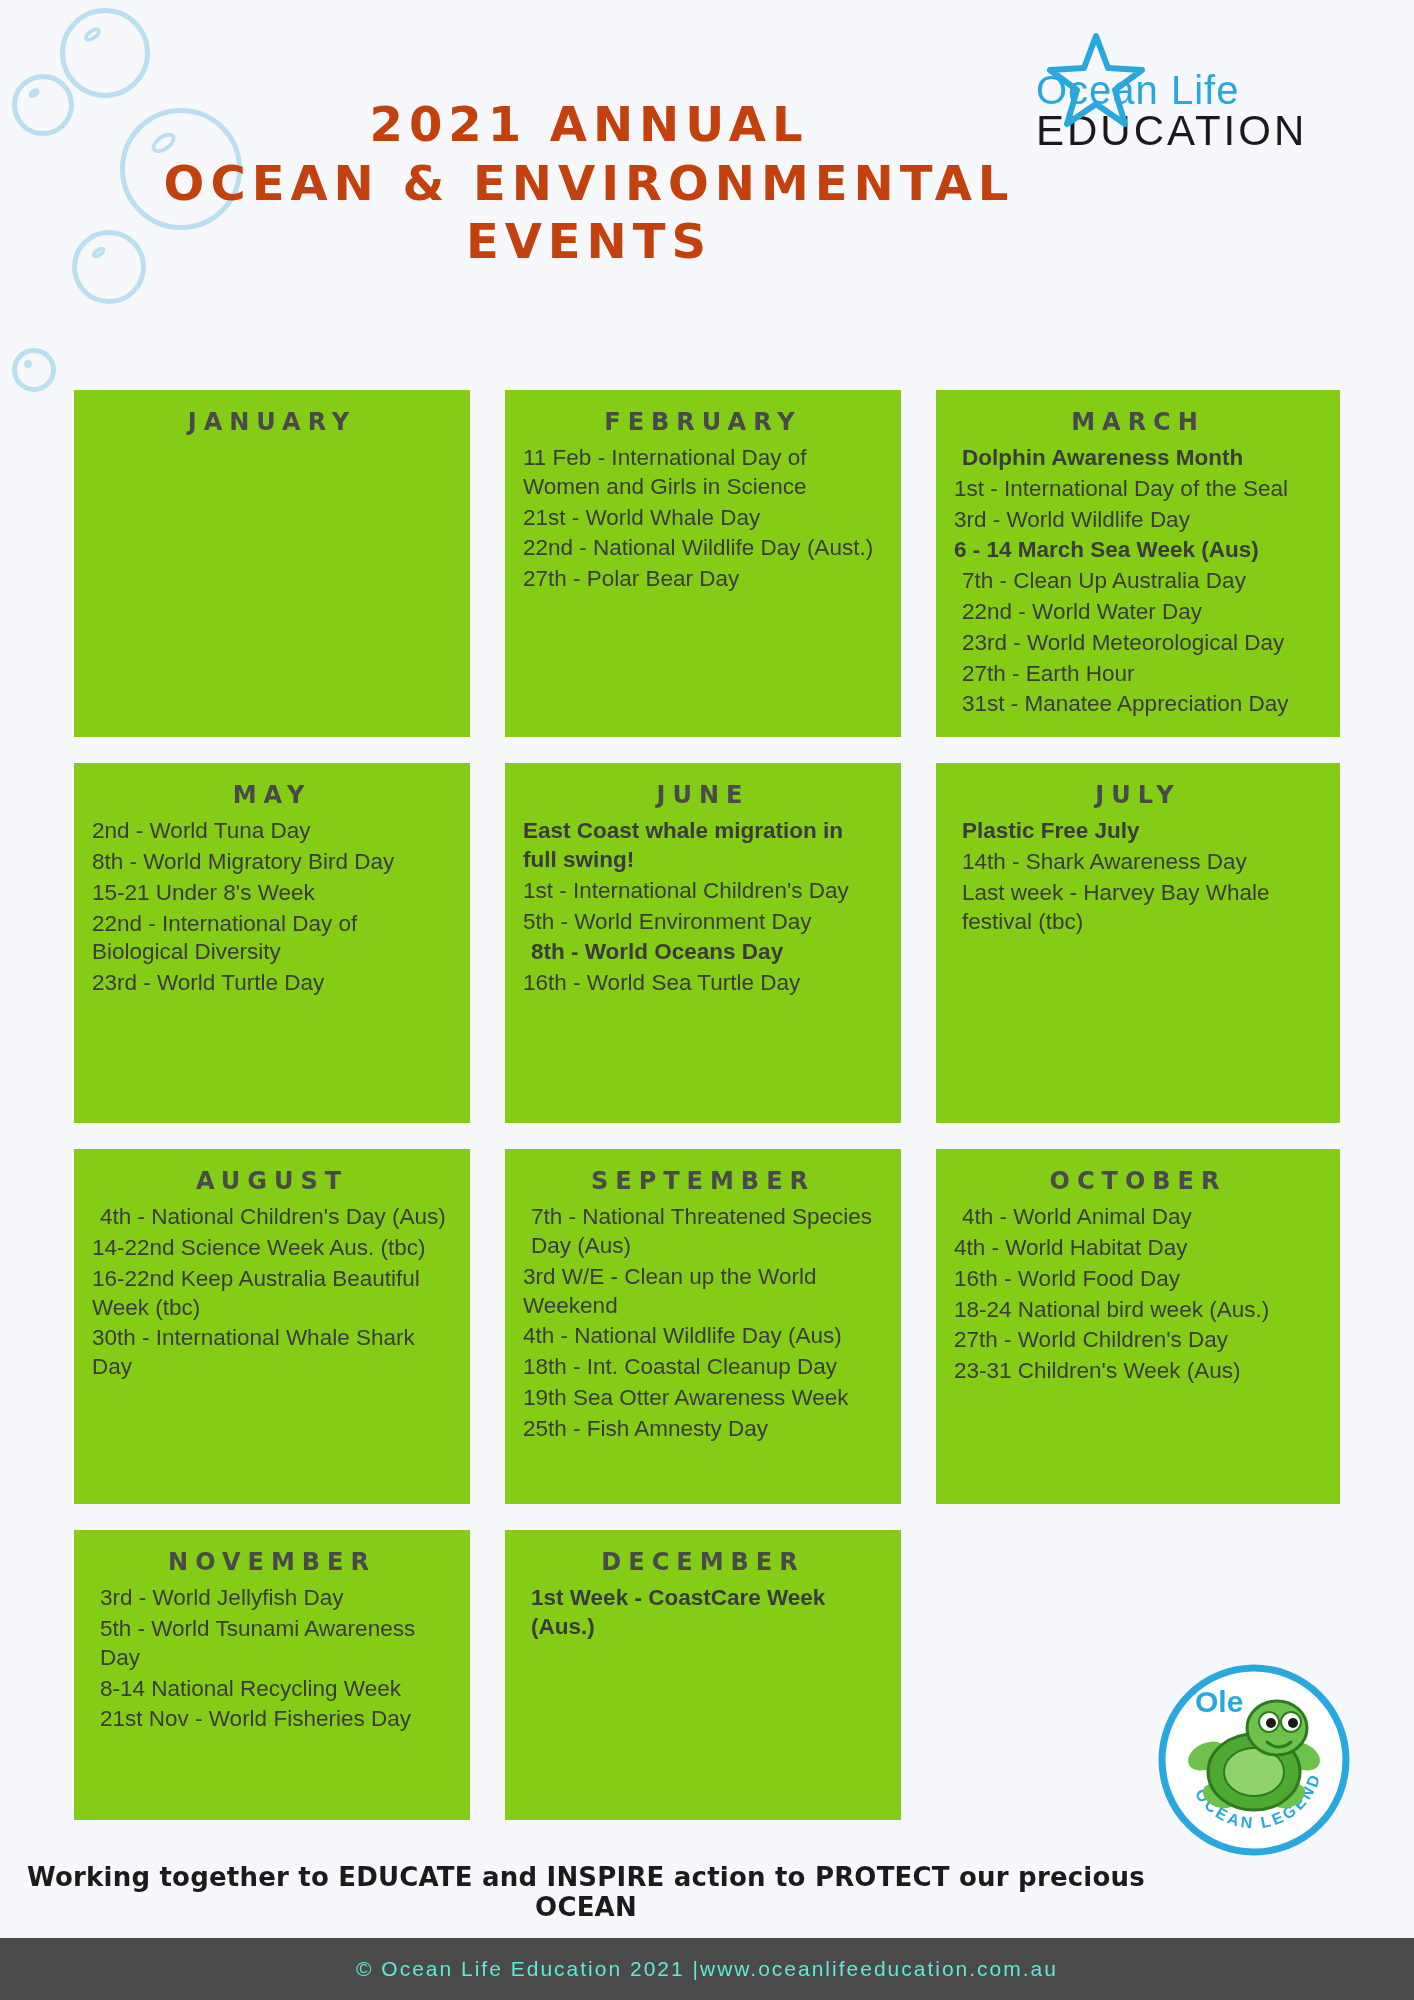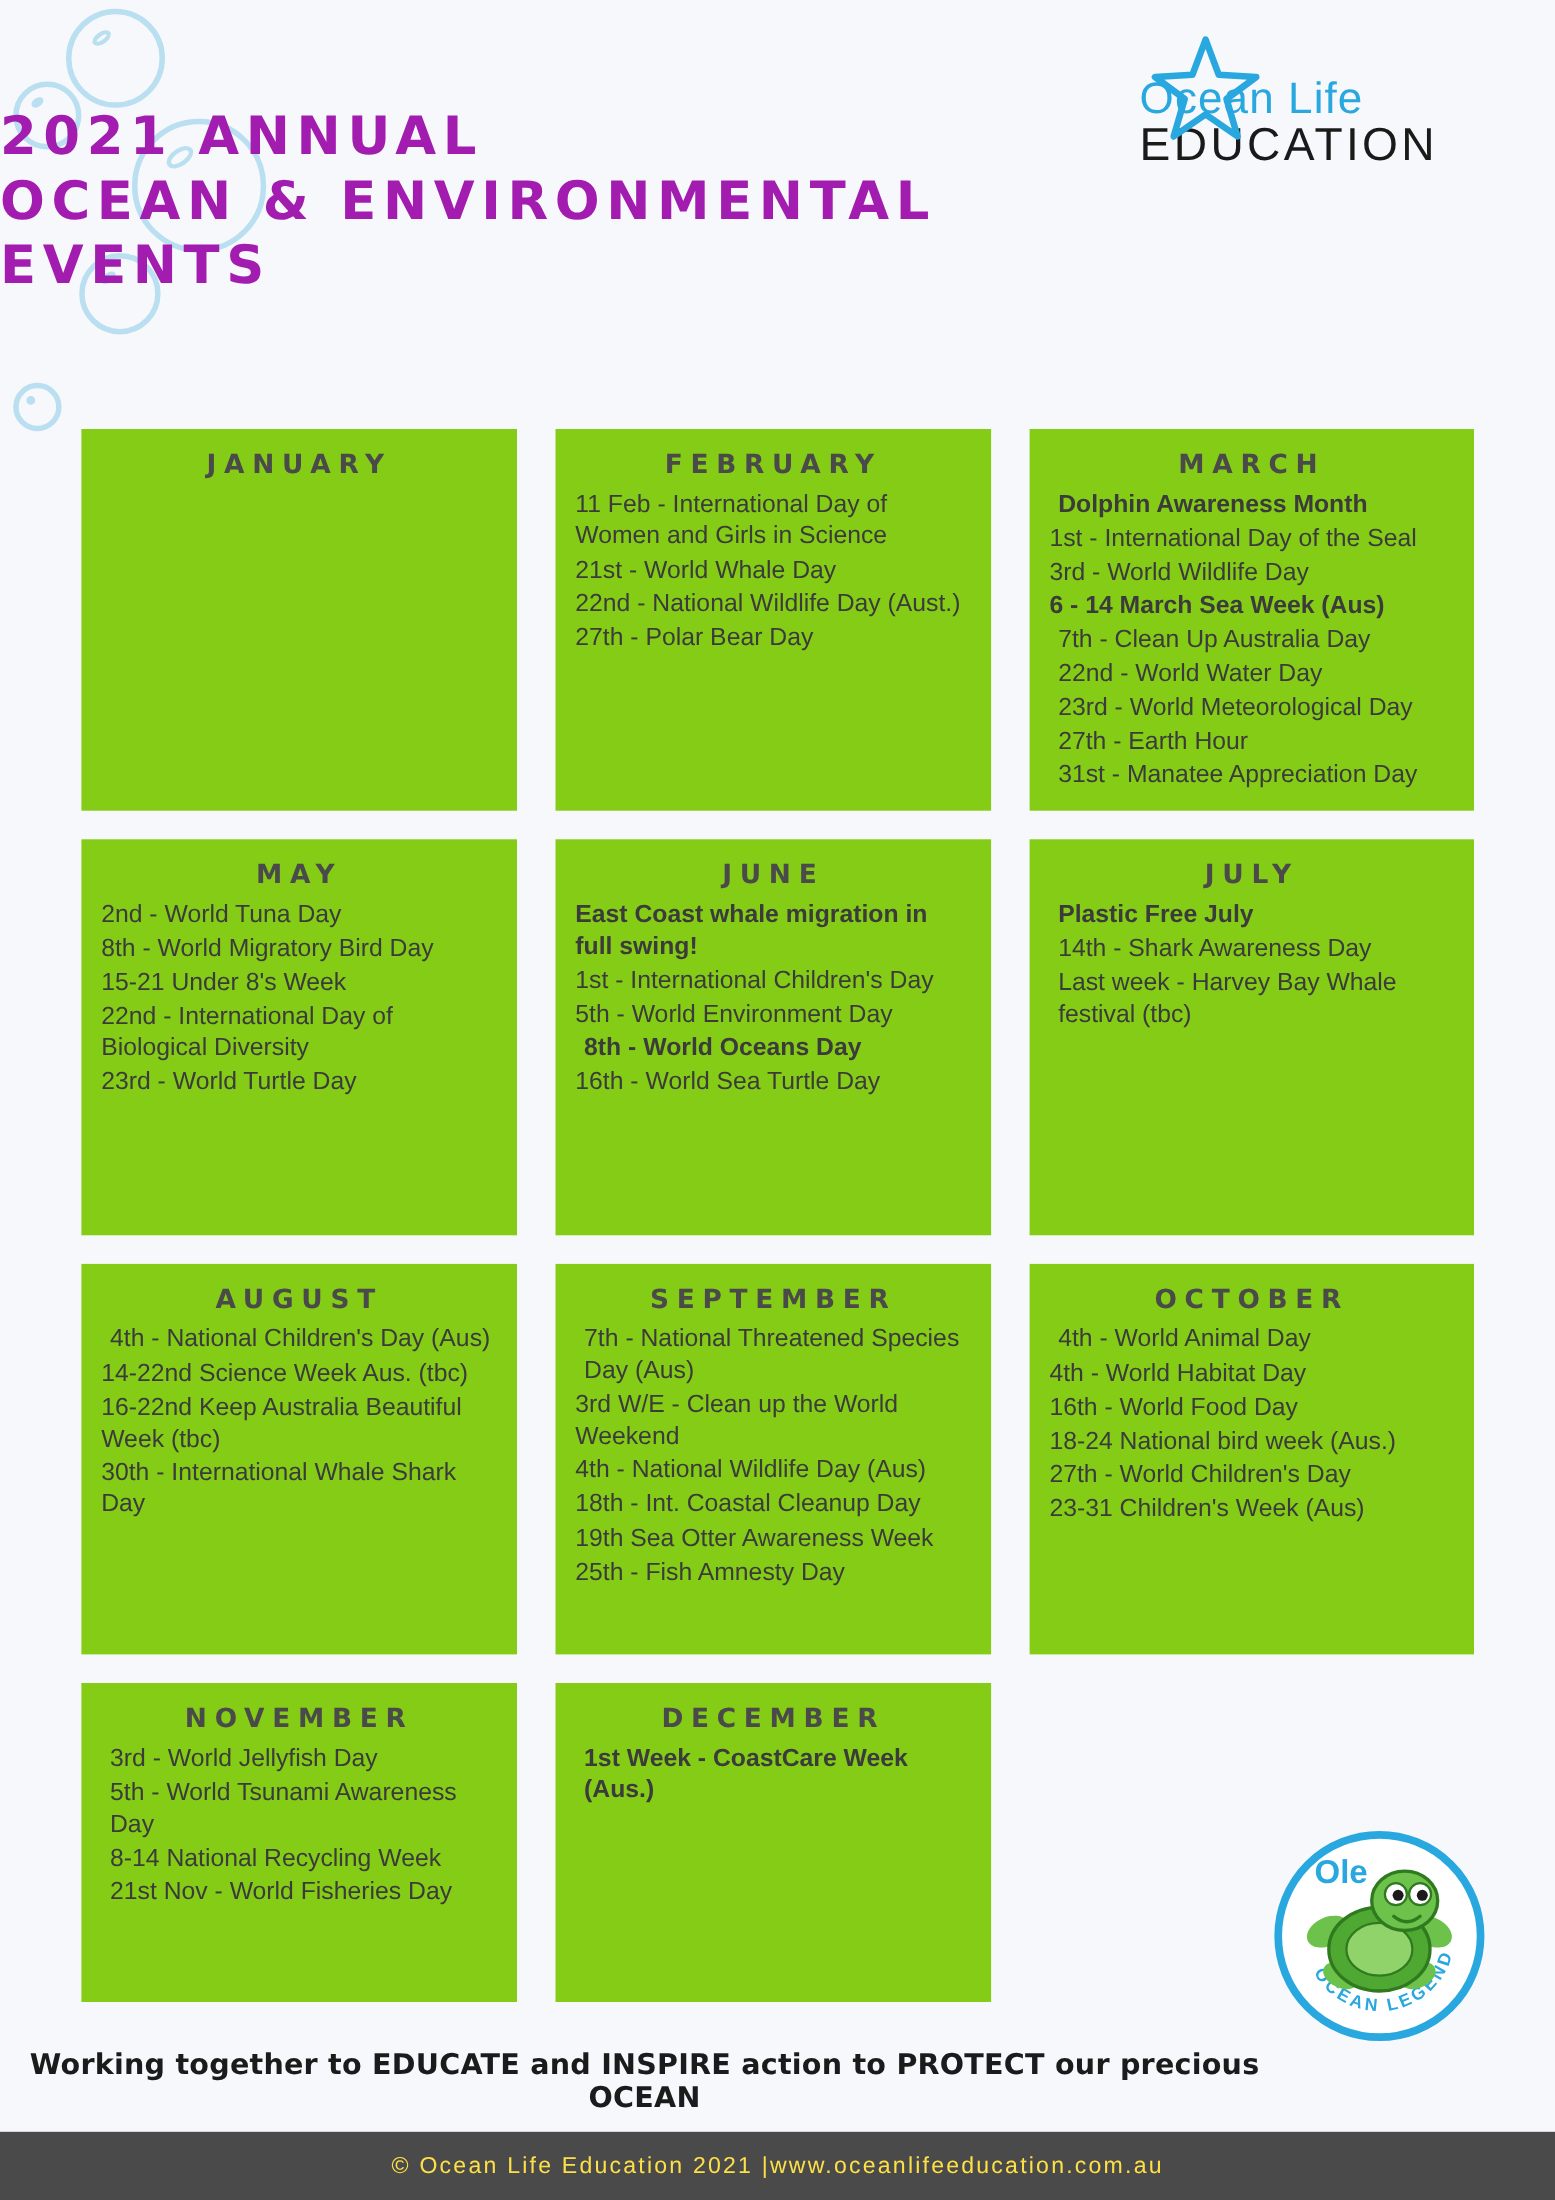--- a/index.html
+++ b/index.html
@@ -30,22 +30,22 @@
     font-size:40px; color:#29a8df; font-weight:normal;
     letter-spacing:1px; line-height:1; margin:0; padding-top:40px; padding-right:4px;
   }
   .logo-edu {
     font-family:"Liberation Sans", sans-serif;
     font-size:42px; color:#1a1a1a; letter-spacing:3px; line-height:1; margin:0; padding-right:4px;
   }
 
   
   .title {
-    position:absolute; left:0; top:95px; width:1178px; 
-    color:#a21caf;
+    position:absolute; left:0; top:95px; width:1178px; text-align:center;
+    color:#c2410c;
     font-family:"DejaVu Sans", sans-serif;
     font-weight:bold;
     font-size:48px;
     letter-spacing:6px;
     line-height:1.22;
     text-transform:uppercase;
   }
   .title .l1 { display:block; }
   .title .l2 { display:block; }
   .title .l3 { display:block; }
@@ -95,21 +95,21 @@
 
   
   .tagline {
     position:absolute; left:0; bottom:78px; width:1172px; text-align:center;
     font-family:"DejaVu Sans", sans-serif;
     font-weight:bold; font-size:26px; color:#1b1b1b;
     letter-spacing:0.2px;
   }
   .footerbar {
     position:absolute; left:0; bottom:0; width:1414px; height:62px;
-    background:#4a4a4a; color:#fde047;
+    background:#4a4a4a; color:#5eead4;
     display:flex; align-items:center; justify-content:center;
     font-size:21px; letter-spacing:2px;
     font-family:"Liberation Sans", sans-serif;
   }
 </style>
 </head>
 <body>
 
 <div class="bubbles">
   <div class="bubble" style="left:60px; top:8px; width:90px; height:90px;">

